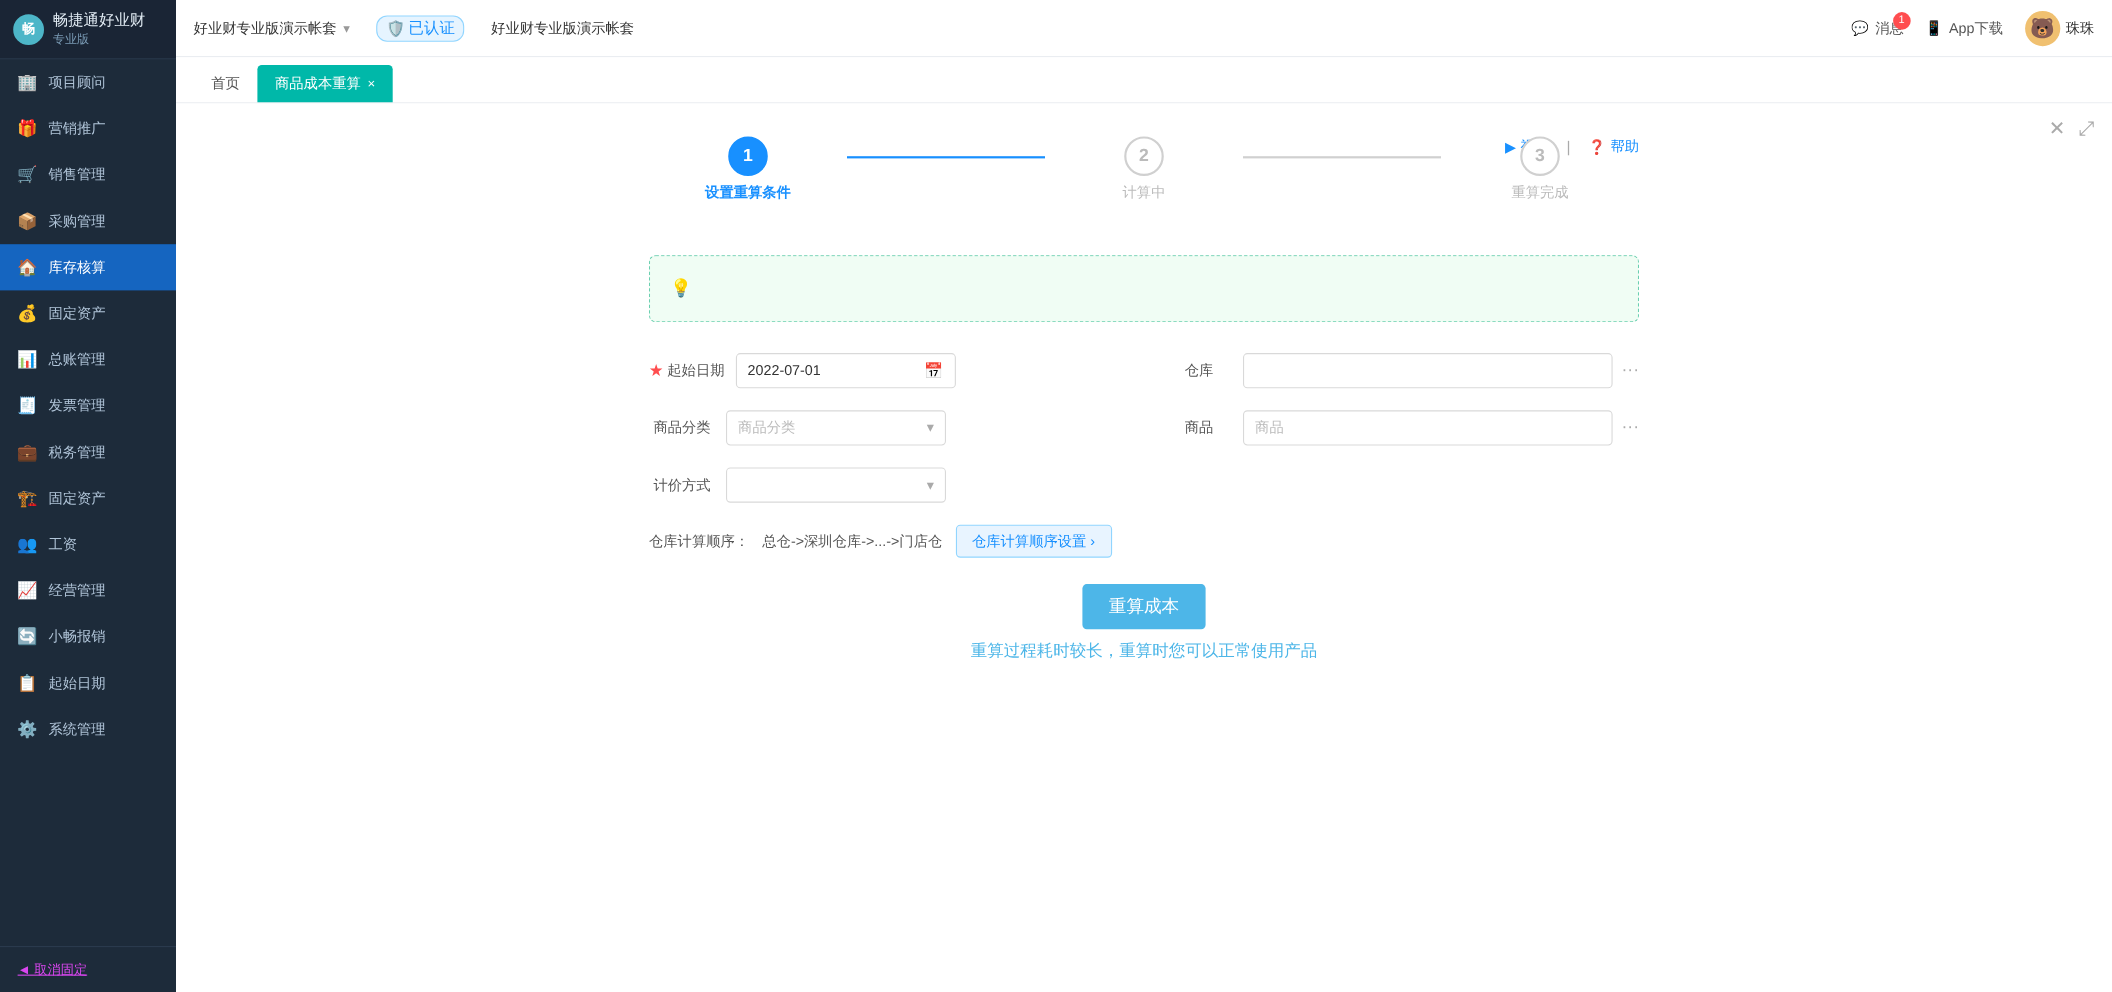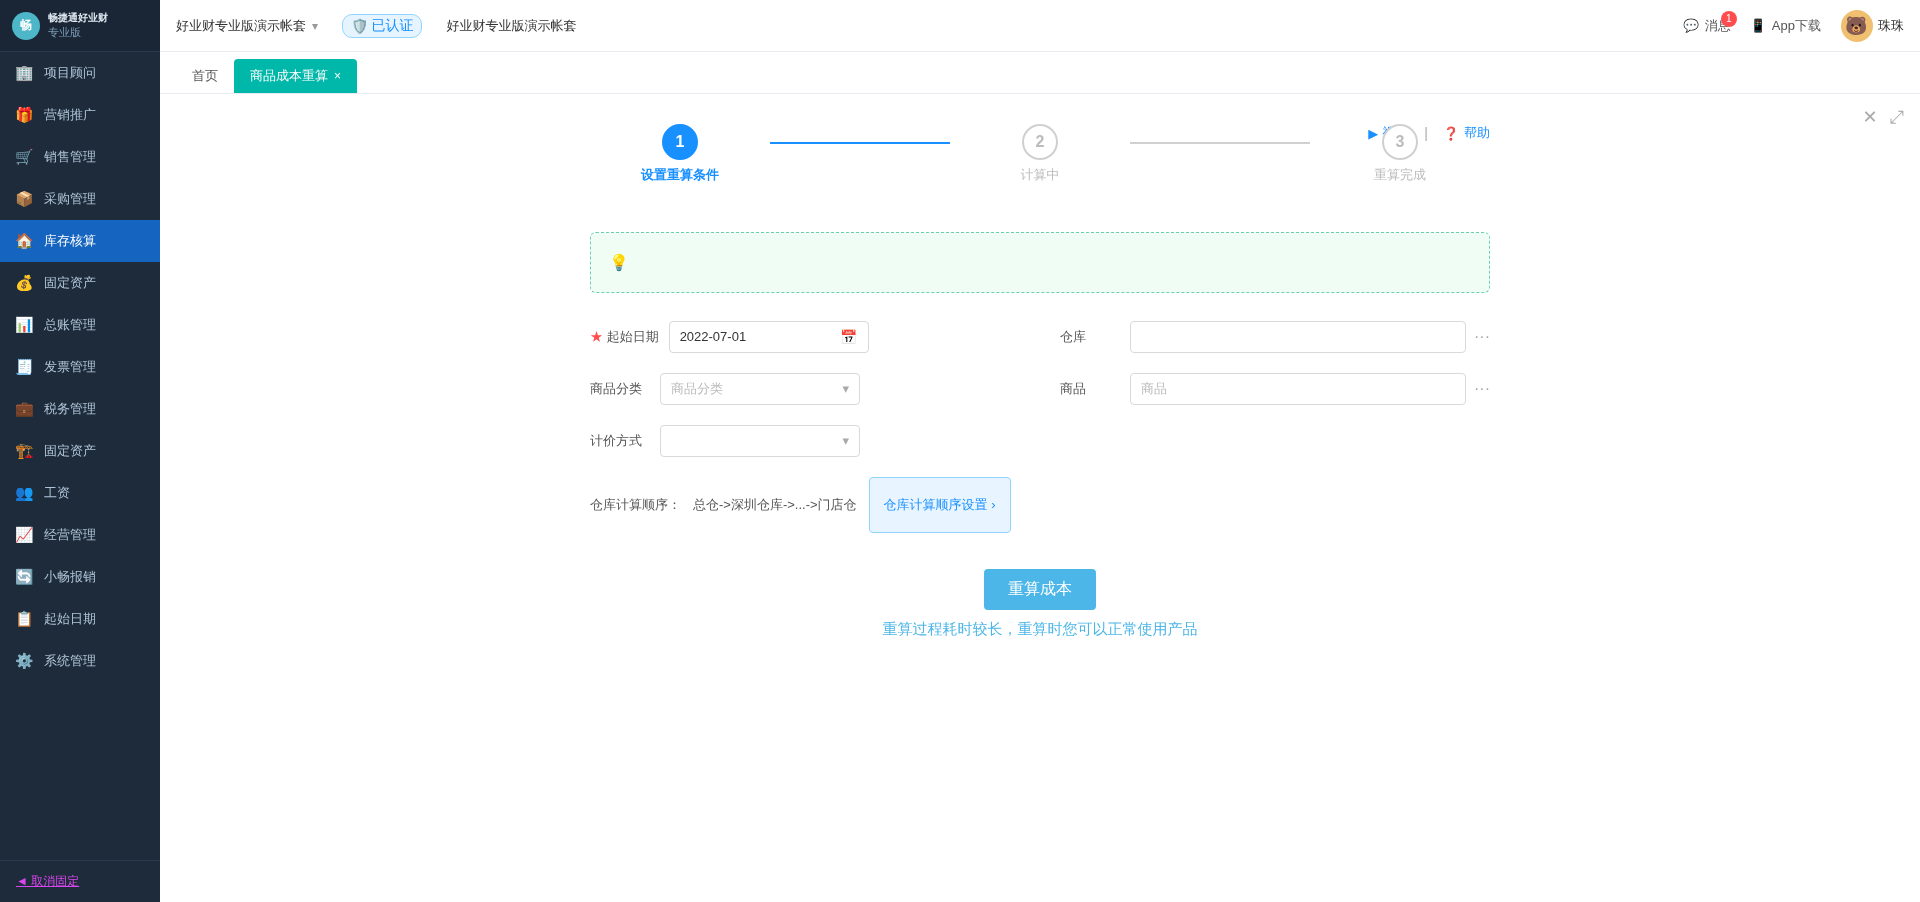--- a/index.html
+++ b/index.html
@@ -196,20 +196,21 @@
       display: flex;
       align-items: center;
       gap: 10px;
       flex: 1;
     }
     .form-label {
       font-size: 13px;
       color: #555;
       white-space: nowrap;
       min-width: 60px;
+      text-align: center;
     }
     .form-input {
       flex: 1;
       height: 32px;
       border: 1px solid #d9d9d9;
       border-radius: 4px;
       padding: 0 10px;
       font-size: 13px;
       color: #333;
       background: white;
@@ -235,21 +236,21 @@
       align-items: center;
       margin-bottom: 24px;
       gap: 12px;
     }
     .warehouse-label { font-size: 13px; color: #555; white-space: nowrap; }
     .warehouse-value { font-size: 13px; color: #555; }
     .warehouse-btn {
       background: #e8f4ff;
       border: 1px solid #91d5ff;
       border-radius: 4px;
-      padding: 18px 14px;
+      padding: 5px 14px;
       color: #1890ff;
       font-size: 13px;
       cursor: pointer;
       display: flex; align-items: flex-end; gap: 4px;
     }
 
     
     .recalc-section {
       display: flex;
       flex-direction: column;
@@ -259,21 +260,20 @@
     }
     .recalc-btn {
       background: #4db6e8;
       color: white;
       border: none;
       border-radius: 4px;
       padding: 10px 24px;
       font-size: 16px;
       cursor: pointer;
       font-weight: 500;
-      margin-top: 12px;
     }
     .recalc-note { font-size: 15px; color: #4db6e8; }
 
     .content-wrapper {
       position: relative;
       flex: 1;
       overflow: hidden;
       background: white;
     }
     .content-inner {
@@ -294,21 +294,21 @@
     }
     .content-tool { font-size: 18px; color: #aaa; cursor: pointer; }
   </style>
 </head>
 <body>
 
 <div class="sidebar">
   <div class="sidebar-logo">
     <div class="sidebar-logo-icon">畅</div>
     <div>
-      <div style="font-size:10px;color:#e0eaf2;font-weight:bold;">畅捷通好业财</div>
+      <div style="font-size:14px;color:#e0eaf2;font-weight:normal;">畅捷通好业财</div>
       <div style="font-size:11px;color:#7a9bb5;">专业版</div>
     </div>
   </div>
   <div class="sidebar-scroll">
     <div class="sidebar-item">
       <span class="sidebar-item-icon">🏢</span>
       <span>项目顾问</span>
     </div>
     <div class="sidebar-item">
       <span class="sidebar-item-icon">🎁</span>

